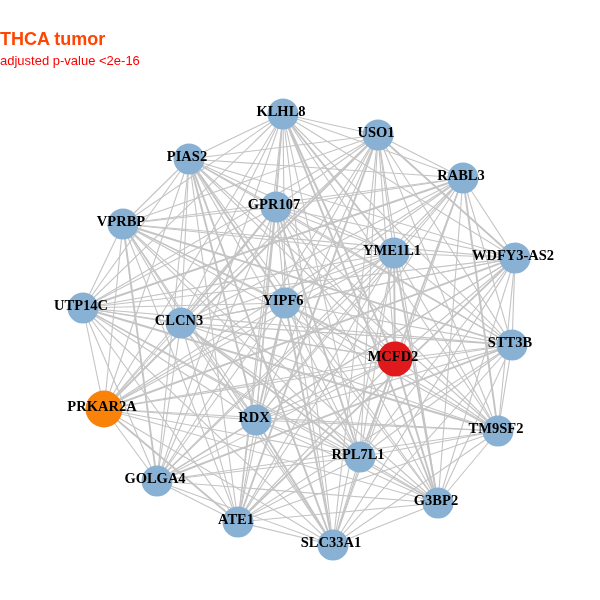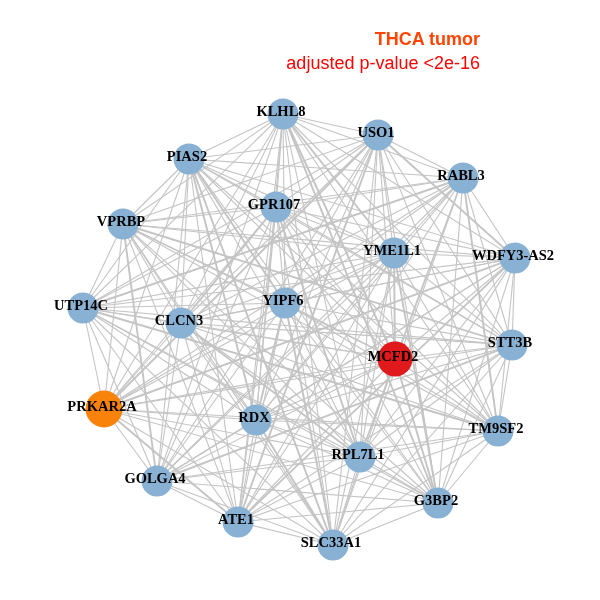--- a/index.html
+++ b/index.html
@@ -15,32 +15,32 @@
     position: relative;
     width: 600px;
     height: 600px;
     background: #ffffff;
   }
   #titles {
     position: absolute;
     top: 30px;
     left: 0;
     width: 480px;
-    text-align: right;
+    text-align: left;
     z-index: 2;
     pointer-events: none;
   }
   #plot-title {
     font-size: 18px;
     font-weight: bold;
     line-height: 1.1;
     font-family: "Liberation Sans", sans-serif;
   }
   #plot-subtitle {
-    font-size: 18px;
+    font-size: 13px;
     font-weight: normal;
     margin-top: 3px;
     font-family: "Liberation Sans", sans-serif;
   }
   #network-svg {
     position: absolute;
     top: 0;
     left: 0;
     z-index: 1;
   }

